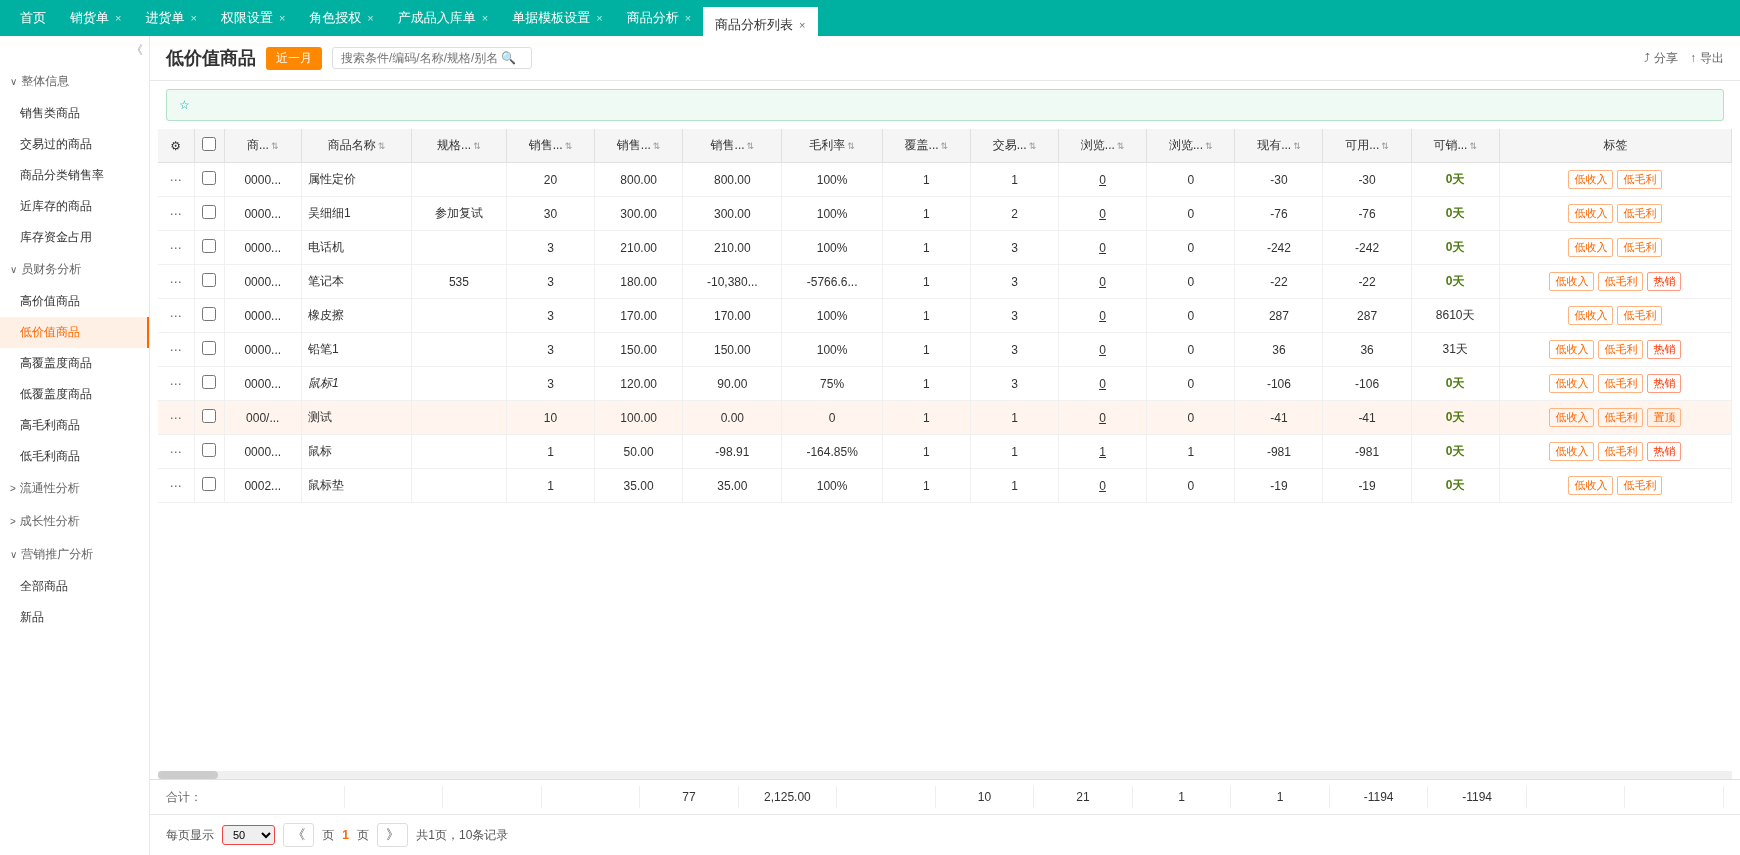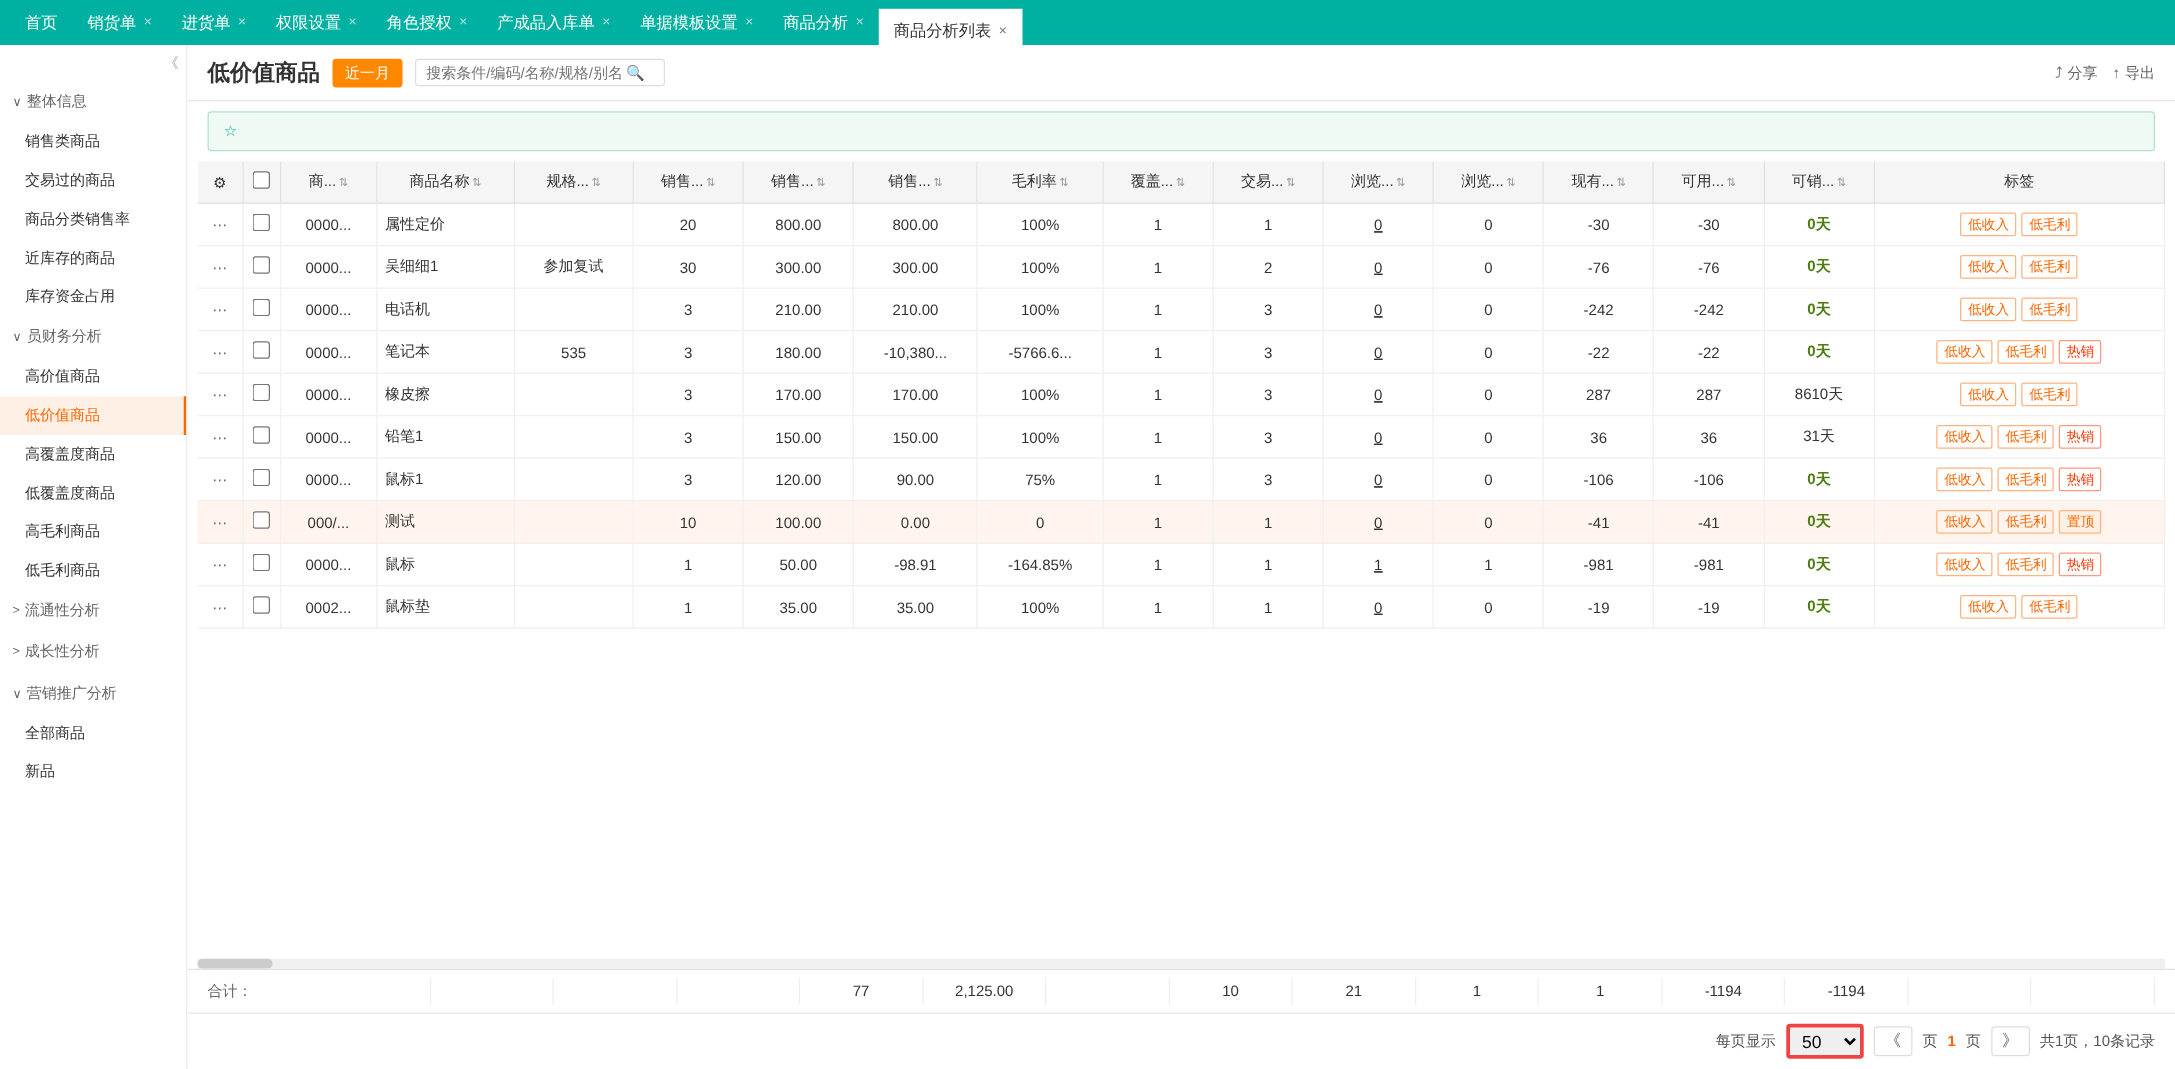--- a/index.html
+++ b/index.html
@@ -58,22 +58,22 @@
     .days-red { color: #4d7c0f; font-weight: bold; }
     .days-normal { color: #333; }
     
     
     .table-footer { border-top: 1px solid #e0e0e0; padding: 6px 16px; background: #fff; display: flex; align-items: center; font-size: 12px; }
     .footer-label { color: #666; margin-right: 20px; min-width: 60px; }
     .footer-values { display: flex; gap: 0; flex: 1; }
     .footer-cell { text-align: center; flex: 1; padding: 4px 6px; color: #333; border-right: 1px solid #eee; }
     
     
-    .pagination { display: flex; align-items: center; justify-content: flex-end; padding: 8px 16px; border-top: 1px solid #e8e8e8; gap: 8px; font-size: 12px; color: #555; background: #fff; }
-    .pagination select { border: 3px solid #ef4444; padding: 2px 6px; border-radius: 3px; font-size: 14px; }
+    .pagination { display: flex; align-items: center; padding: 8px 16px; border-top: 1px solid #e8e8e8; gap: 8px; font-size: 12px; color: #555; background: #fff; }
+    .pagination select { border: 1px solid #ef4444; padding: 2px 6px; border-radius: 3px; font-size: 11px; }
     .pagination .page-btn { border: 1px solid #ddd; background: #fff; padding: 2px 8px; border-radius: 3px; cursor: pointer; color: #555; }
     .pagination .page-num { color: #ff6600; font-weight: bold; }
     
     .scrollbar-area { height: 8px; background: #f0f0f0; margin: 0 8px; }
     .scrollbar-thumb { height: 8px; background: #ccc; width: 60px; border-radius: 4px; }
     
     .checkbox { width: 14px; height: 14px; cursor: pointer; }
     .th-checkbox { width: 30px; }
     .gear-col { width: 36px; }
   </style>
@@ -330,21 +330,21 @@
       <td>0</td>
       <td>36</td>
       <td>36</td>
       <td><span class="days-normal">31天</span></td>
       <td><span class="tag tag-low-income">低收入</span><span class="tag tag-low-margin">低毛利</span><span class="tag tag-hot">热销</span></td>
     </tr>
             <tr>
       <td style="cursor:pointer;color:#666;">⋯</td>
       <td><input type="checkbox" class="checkbox" style=""></td>
       <td>0000...</td>
-      <td style="text-align:left;">鼠标1</td>
+      <td style="text-align:left;font-style:italic;">鼠标1</td>
       <td></td>
       <td>3</td>
       <td>120.00</td>
       <td>90.00</td>
       <td>75%</td>
       <td>1</td>
       <td>3</td>
       <td><span class="zero-link"><u>0</u></span></td>
       <td>0</td>
       <td>-106</td>

